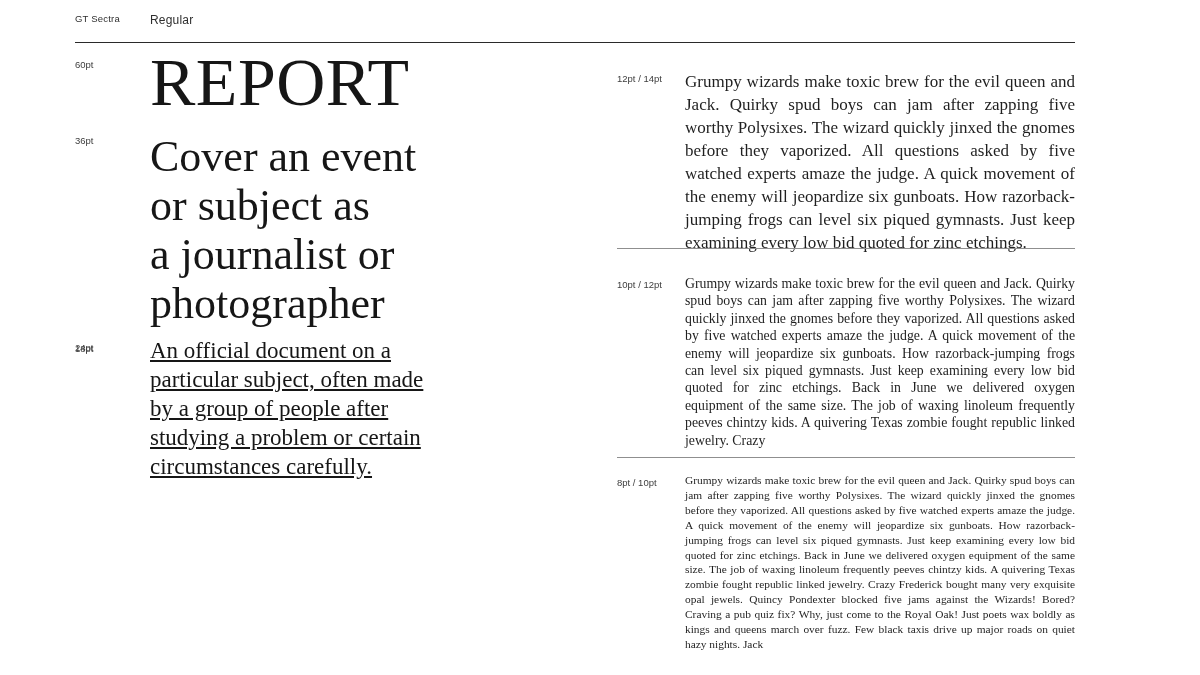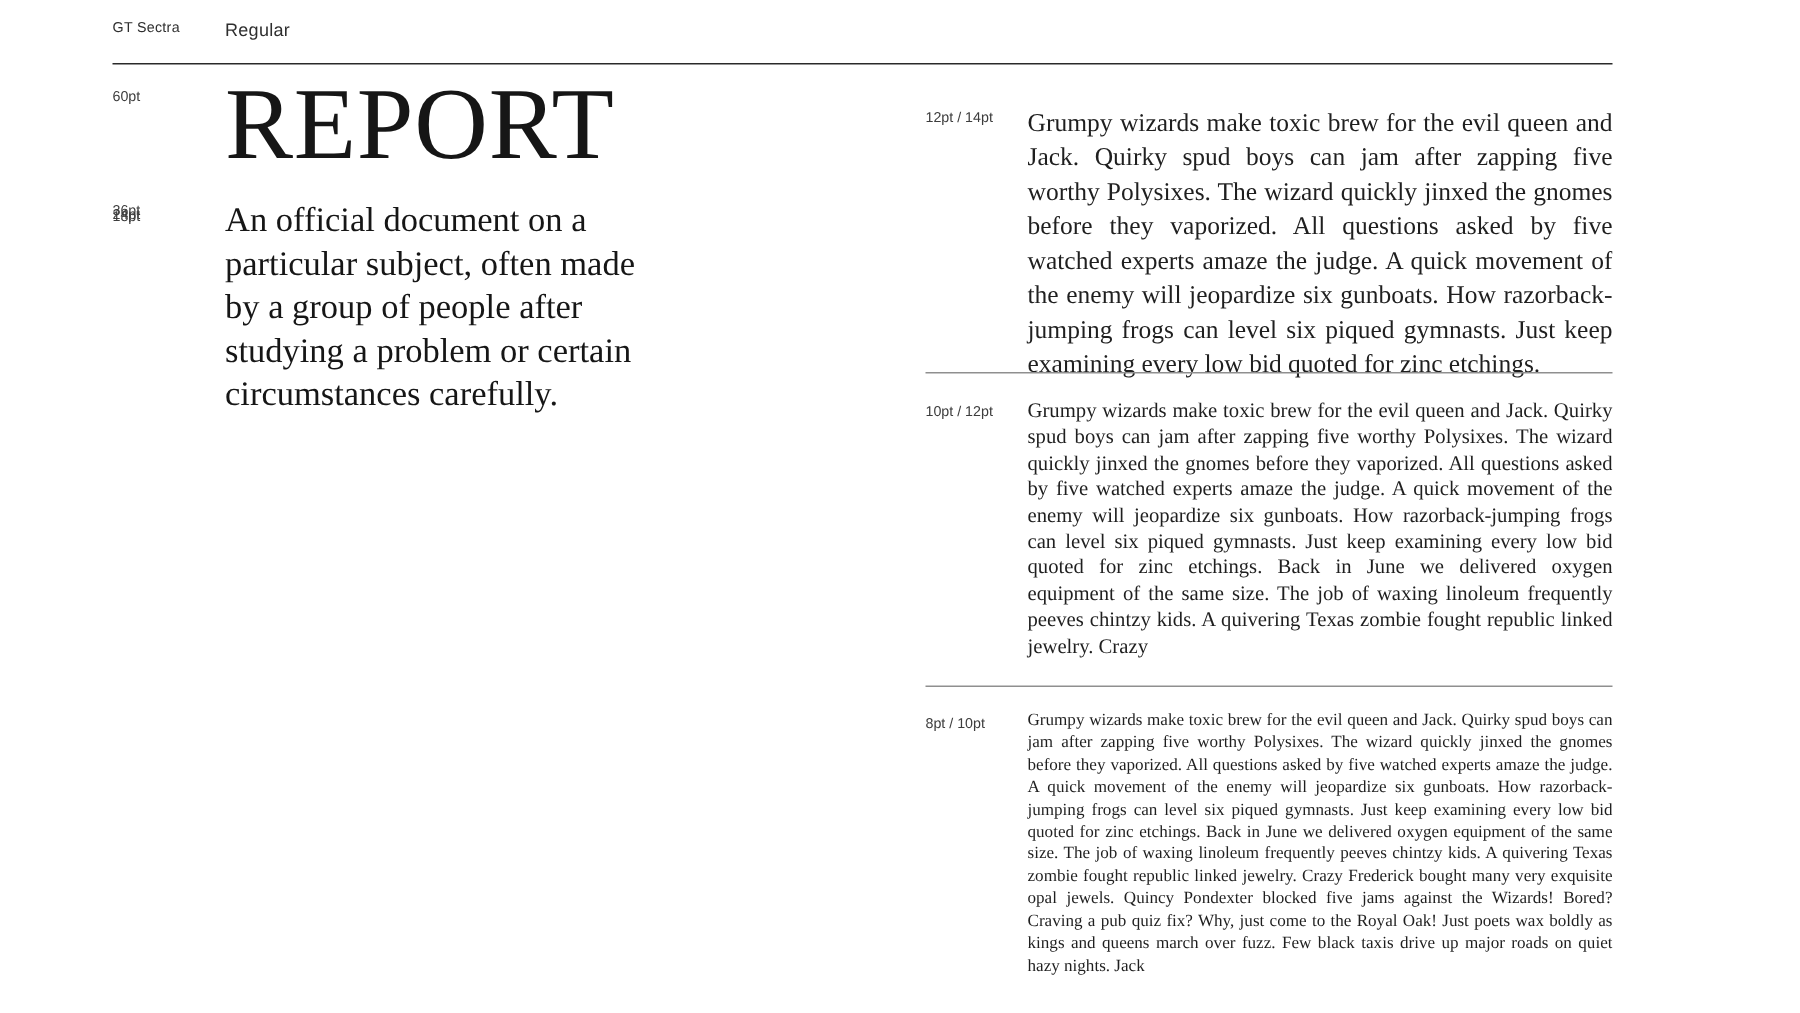--- a/index.html
+++ b/index.html
@@ -68,21 +68,21 @@
   }
   #lr1 .spec-text { font-size: 68px; line-height: 72px; letter-spacing: 0.5px; }
   #lr1 .size-label { top: 13px; }
   #lr2 { margin-top: 14px; }
   #lr2 .spec-text { font-size: 44px; line-height: 49px; }
   #lr2 .size-label { top: 3px; }
   #lr3 { margin-top: 8px; }
   #lr3 .spec-text { font-size: 30px; line-height: 37px; }
   #lr3 .size-label { top: 6px; }
   #lr4 { margin-top: 2px; }
-  #lr4 .spec-text { font-size: 23px; line-height: 29px; }
+  #lr4 .spec-text { font-size: 23px; line-height: 29px; text-decoration: underline; }
   #lr4 .size-label { top: 7px; }
   
   .right-col {
     position: absolute;
     left: 617px;
     top: 46px;
     width: 458px;
     height: 629px;
   }
   .rspec {
@@ -101,21 +101,21 @@
     color: #3d3d3d;
   }
   .rspec .spec-text {
     text-align: justify;
     hyphens: auto;
     -webkit-hyphens: auto;
     color: #1f1f1f;
   }
   #rs1 { top: 20px;   height: 198px; }
   #rs1 .spec-text { font-size: 17px;   line-height: 23px; padding-top: 4px; }
-  #rs2 { top: 216px; height: 194px; }
+  #rs2 { top: 226px; height: 194px; }
   #rs2 .spec-text { font-size: 13.8px; line-height: 17.4px; padding-top: 3px; }
   #rs3 { top: 424px; height: 260px; }
   #rs3 .spec-text { font-size: 11.4px; line-height: 14.9px; padding-top: 3px; }
   .rdivider {
     position: absolute;
     left: 0;
     width: 458px;
     height: 1px;
     background: #8f8f8f;
   }
@@ -133,20 +133,24 @@
 
   <div class="left-col">
 
     <div class="lrow" id="lr1">
       <span class="size-label sans">60pt</span>
       <div class="spec-text">REPORT</div>
     </div>
 
     <div class="lrow" id="lr2">
       <span class="size-label sans">36pt</span>
+      <div class="spec-text">Cover an event
+or subject as
+a journalist or
+photographer</div>
     </div>
 
     <div class="lrow" id="lr3">
       <span class="size-label sans">24pt</span>
     </div>
 
     <div class="lrow" id="lr4">
       <span class="size-label sans">18pt</span>
       <div class="spec-text">An official document on a
 particular subject, often made

